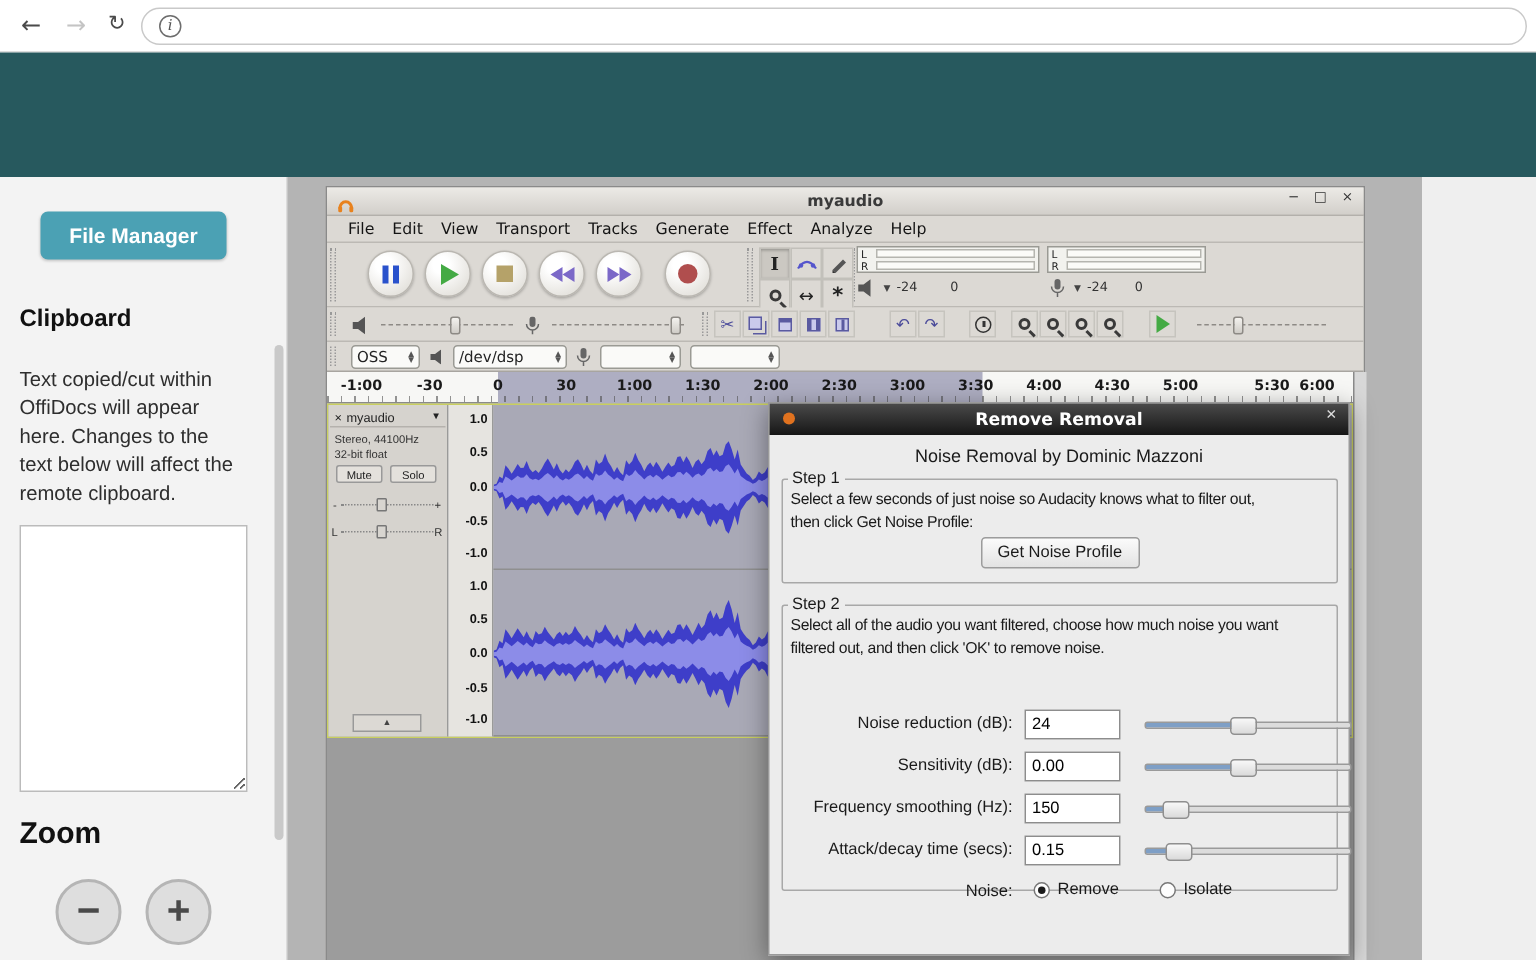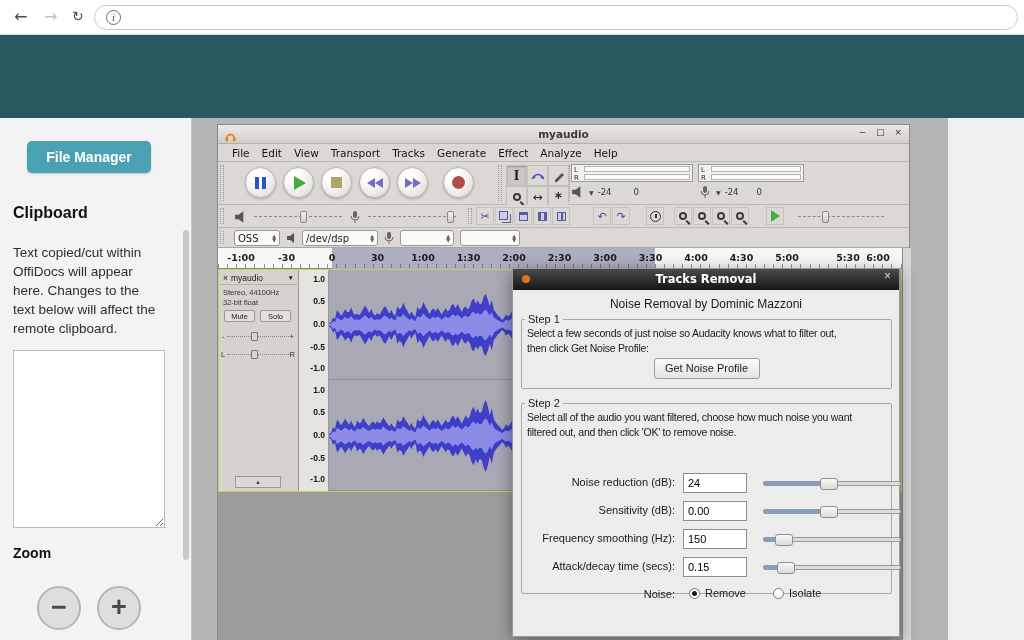--- a/index.html
+++ b/index.html
@@ -16,21 +16,21 @@
 #url-host{color:#171717;font-weight:700;}
 #url-path{color:#9b9b9b;}
 
 #banner{position:absolute;left:0;top:35px;width:1024px;height:83px;background:#27595e;}
 
 #sidebar{position:absolute;left:0;top:118px;width:192px;height:522px;background:#f3f3f3;border-right:1px solid #c6c6c6;font-family:"Liberation Sans",sans-serif;}
 #fm-btn{position:absolute;left:27px;top:23px;width:124px;height:32px;background:#4ba1b4;color:#fff;font-weight:700;font-size:14px;border:none;border-radius:5px;box-shadow:0 1px 2px rgba(0,0,0,.2);font-family:"Liberation Sans",sans-serif;}
 #clipboard-h{position:absolute;left:13px;top:86px;font-size:16px;color:#111;}
 #clipboard-p{position:absolute;left:13px;top:125px;width:150px;font-size:13.5px;line-height:19px;color:#2e2e2e;}
 #clipboard-ta{position:absolute;left:13px;top:232px;width:152px;height:178px;border:1px solid #bbb;background:#fff;}
-#zoom-h{position:absolute;left:13px;top:427px;font-size:14px;color:#111;}
+#zoom-h{position:absolute;left:13px;top:427px;font-size:20px;color:#111;}
 .zbtn{position:absolute;top:468px;width:44px;height:44px;border-radius:50%;background:#dedede;border:2px solid #b5b5b5;color:#4a4a4a;font-size:27px;text-align:center;line-height:39px;font-weight:700;}
 #zoom-out{left:37px;}
 #zoom-in{left:97px;}
 #sb-scroll{position:absolute;left:183px;top:112px;width:6px;height:330px;background:#c9c9c9;border-radius:3px;}
 
 #desktop{position:absolute;left:192px;top:118px;width:756px;height:522px;background:#b4b4b4;}
 #page-right{position:absolute;left:948px;top:118px;width:76px;height:522px;background:#efefef;}
 
 #aud{position:absolute;left:217px;top:124px;width:693px;height:516px;background:#dcd9d4;border:1px solid #8a8a8a;}
 #titlebar{position:absolute;left:0;top:0;width:100%;height:19px;background:linear-gradient(#eceae6,#d2cfca);border-bottom:1px solid #b3b0ab;}
@@ -454,21 +454,21 @@
     <div id="chan2" class="chan"><svg width="185" height="110">
           <path d="M0.0,52.8 L2.0,52.0 L4.0,46.2 L6.0,47.9 L8.0,38.5 L10.0,41.1 L12.1,44.5 L14.1,41.2 L16.1,37.8 L18.1,40.8 L20.1,43.8 L22.1,39.8 L24.1,43.9 L26.1,46.0 L28.1,39.6 L30.1,42.0 L32.2,41.2 L34.2,36.8 L36.2,40.3 L38.2,42.9 L40.2,45.3 L42.2,41.8 L44.2,40.2 L46.2,43.0 L48.2,40.1 L50.2,42.5 L52.3,40.8 L54.3,36.3 L56.3,39.8 L58.3,42.4 L60.3,45.6 L62.3,42.3 L64.3,45.3 L66.3,47.1 L68.3,38.5 L70.3,41.1 L72.4,39.9 L74.4,35.2 L76.4,38.8 L78.4,41.6 L80.4,45.3 L82.4,41.8 L84.4,45.7 L86.4,47.5 L88.4,37.9 L90.4,40.7 L92.5,39.1 L94.5,34.1 L96.5,38.3 L98.5,41.2 L100.5,44.5 L102.5,40.8 L104.5,38.8 L106.5,41.9 L108.5,38.5 L110.5,41.1 L112.6,45.0 L114.6,41.8 L116.6,38.8 L118.6,41.6 L120.6,40.8 L122.6,35.7 L124.6,35.1 L126.6,38.9 L128.6,35.2 L130.6,38.3 L132.7,42.4 L134.7,38.5 L136.7,34.2 L138.7,37.8 L140.7,35.5 L142.7,28.6 L144.7,25.8 L146.7,31.4 L148.7,27.4 L150.7,31.9 L152.8,30.7 L154.8,23.0 L156.8,19.0 L158.8,25.3 L160.8,34.4 L162.8,27.1 L164.8,38.3 L166.8,41.5 L168.8,44.0 L170.8,45.7 L172.9,49.1 L174.9,47.3 L176.9,43.3 L178.9,45.4 L180.9,43.8 L182.9,39.8 L182.9,70.2 L180.9,66.2 L178.9,64.6 L176.9,66.7 L174.9,62.7 L172.9,60.9 L170.8,64.3 L168.8,66.0 L166.8,68.5 L164.8,71.7 L162.8,82.9 L160.8,75.6 L158.8,84.7 L156.8,91.0 L154.8,87.0 L152.8,79.3 L150.7,78.1 L148.7,82.6 L146.7,78.6 L144.7,84.2 L142.7,81.4 L140.7,74.5 L138.7,72.2 L136.7,75.8 L134.7,71.5 L132.7,67.6 L130.6,71.7 L128.6,74.8 L126.6,71.1 L124.6,74.9 L122.6,74.3 L120.6,69.2 L118.6,68.4 L116.6,71.2 L114.6,68.2 L112.6,65.0 L110.5,68.9 L108.5,71.5 L106.5,68.1 L104.5,71.2 L102.5,69.2 L100.5,65.5 L98.5,68.8 L96.5,71.7 L94.5,75.9 L92.5,70.9 L90.4,69.3 L88.4,72.1 L86.4,62.5 L84.4,64.3 L82.4,68.2 L80.4,64.7 L78.4,68.4 L76.4,71.2 L74.4,74.8 L72.4,70.1 L70.3,68.9 L68.3,71.5 L66.3,62.9 L64.3,64.7 L62.3,67.7 L60.3,64.4 L58.3,67.6 L56.3,70.2 L54.3,73.7 L52.3,69.2 L50.2,67.5 L48.2,69.9 L46.2,67.0 L44.2,69.8 L42.2,68.2 L40.2,64.7 L38.2,67.1 L36.2,69.7 L34.2,73.2 L32.2,68.8 L30.1,68.0 L28.1,70.4 L26.1,64.0 L24.1,66.1 L22.1,70.2 L20.1,66.2 L18.1,69.2 L16.1,72.2 L14.1,68.8 L12.1,65.5 L10.0,68.9 L8.0,71.5 L6.0,62.1 L4.0,63.8 L2.0,58.0 L0.0,57.2 Z" fill="#3e3ec9"></path>
           <path d="M0.0,53.9 L2.0,53.5 L4.0,50.6 L6.0,51.4 L8.0,46.7 L10.0,48.1 L12.1,49.8 L14.1,48.1 L16.1,46.4 L18.1,47.9 L20.1,49.4 L22.1,47.4 L24.1,49.4 L26.1,50.5 L28.1,47.3 L30.1,48.5 L32.2,48.1 L34.2,45.9 L36.2,47.6 L38.2,48.9 L40.2,50.1 L42.2,48.4 L44.2,47.6 L46.2,49.0 L48.2,47.6 L50.2,48.8 L52.3,47.9 L54.3,45.6 L56.3,47.4 L58.3,48.7 L60.3,50.3 L62.3,48.7 L64.3,50.1 L66.3,51.1 L68.3,46.7 L70.3,48.1 L72.4,47.5 L74.4,45.1 L76.4,46.9 L78.4,48.3 L80.4,50.1 L82.4,48.4 L84.4,50.4 L86.4,51.3 L88.4,46.5 L90.4,47.8 L92.5,47.0 L94.5,44.5 L96.5,46.6 L98.5,48.1 L100.5,49.8 L102.5,47.9 L104.5,46.9 L106.5,48.4 L108.5,46.7 L110.5,48.1 L112.6,50.0 L114.6,48.4 L116.6,46.9 L118.6,48.3 L120.6,47.9 L122.6,45.4 L124.6,45.0 L126.6,47.0 L128.6,45.1 L130.6,46.7 L132.7,48.7 L134.7,46.7 L136.7,44.6 L138.7,46.4 L140.7,45.3 L142.7,41.8 L144.7,40.4 L146.7,43.2 L148.7,41.2 L150.7,43.4 L152.8,42.9 L154.8,39.0 L156.8,37.0 L158.8,40.1 L160.8,44.7 L162.8,41.1 L164.8,46.7 L166.8,48.3 L168.8,49.5 L170.8,50.4 L172.9,52.1 L174.9,51.1 L176.9,49.2 L178.9,50.2 L180.9,49.4 L182.9,47.4 L182.9,62.6 L180.9,60.6 L178.9,59.8 L176.9,60.8 L174.9,58.9 L172.9,57.9 L170.8,59.6 L168.8,60.5 L166.8,61.7 L164.8,63.3 L162.8,68.9 L160.8,65.3 L158.8,69.9 L156.8,73.0 L154.8,71.0 L152.8,67.1 L150.7,66.6 L148.7,68.8 L146.7,66.8 L144.7,69.6 L142.7,68.2 L140.7,64.7 L138.7,63.6 L136.7,65.4 L134.7,63.3 L132.7,61.3 L130.6,63.3 L128.6,64.9 L126.6,63.0 L124.6,65.0 L122.6,64.6 L120.6,62.1 L118.6,61.7 L116.6,63.1 L114.6,61.6 L112.6,60.0 L110.5,61.9 L108.5,63.3 L106.5,61.6 L104.5,63.1 L102.5,62.1 L100.5,60.2 L98.5,61.9 L96.5,63.4 L94.5,65.5 L92.5,63.0 L90.4,62.2 L88.4,63.5 L86.4,58.7 L84.4,59.6 L82.4,61.6 L80.4,59.9 L78.4,61.7 L76.4,63.1 L74.4,64.9 L72.4,62.5 L70.3,61.9 L68.3,63.3 L66.3,58.9 L64.3,59.9 L62.3,61.3 L60.3,59.7 L58.3,61.3 L56.3,62.6 L54.3,64.4 L52.3,62.1 L50.2,61.2 L48.2,62.4 L46.2,61.0 L44.2,62.4 L42.2,61.6 L40.2,59.9 L38.2,61.1 L36.2,62.4 L34.2,64.1 L32.2,61.9 L30.1,61.5 L28.1,62.7 L26.1,59.5 L24.1,60.6 L22.1,62.6 L20.1,60.6 L18.1,62.1 L16.1,63.6 L14.1,61.9 L12.1,60.2 L10.0,61.9 L8.0,63.3 L6.0,58.6 L4.0,59.4 L2.0,56.5 L0.0,56.1 Z" fill="#8c8ce8"></path>
         </svg></div>
   </div>
   <div id="below-track"></div>
   <div id="vscroll"></div>
 </div>
 
 <div id="dialog">
-  <div id="dlg-title">Tracks Removal</div>
+  <div id="dlg-title">Remove Removal</div>
   <span id="dlg-dot"></span>
   <span id="dlg-x">×</span>
   <div id="dlg-sub">Noise Removal by Dominic Mazzoni</div>
   <fieldset id="fs1">
     <legend>Step 1</legend>
     <div class="fs-text"><span>Select a few seconds of just noise so Audacity knows what to filter out,</span><br><span>then click Get Noise Profile:</span></div>
     <div id="gnp-btn">Get Noise Profile</div>
   </fieldset>
   <fieldset id="fs2">
     <legend>Step 2</legend>

